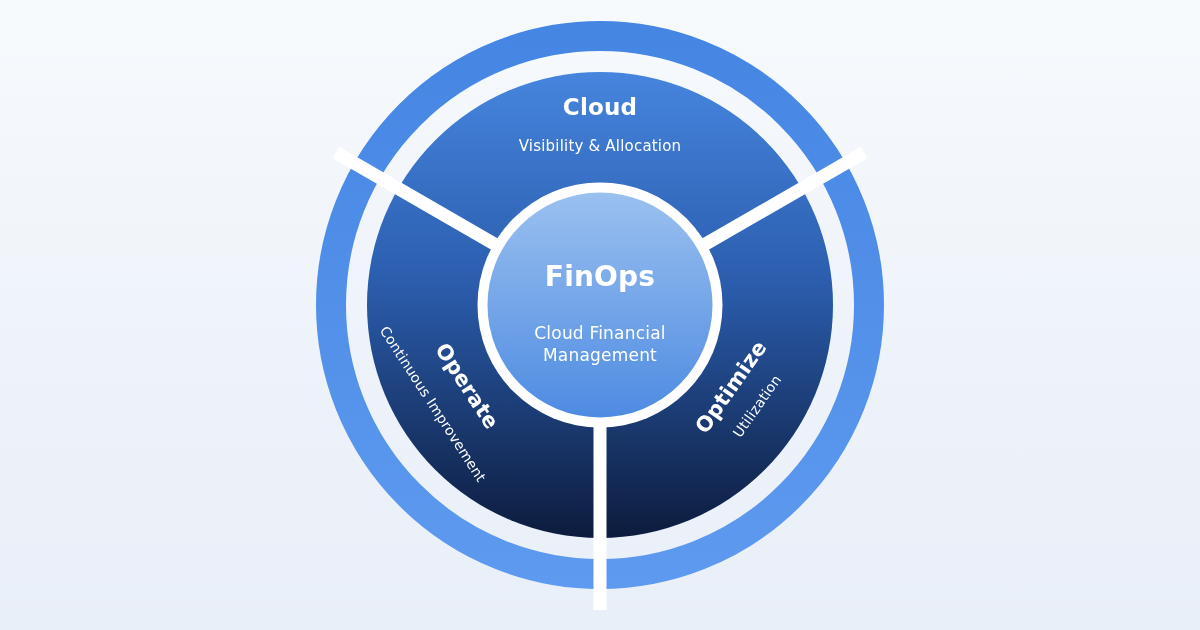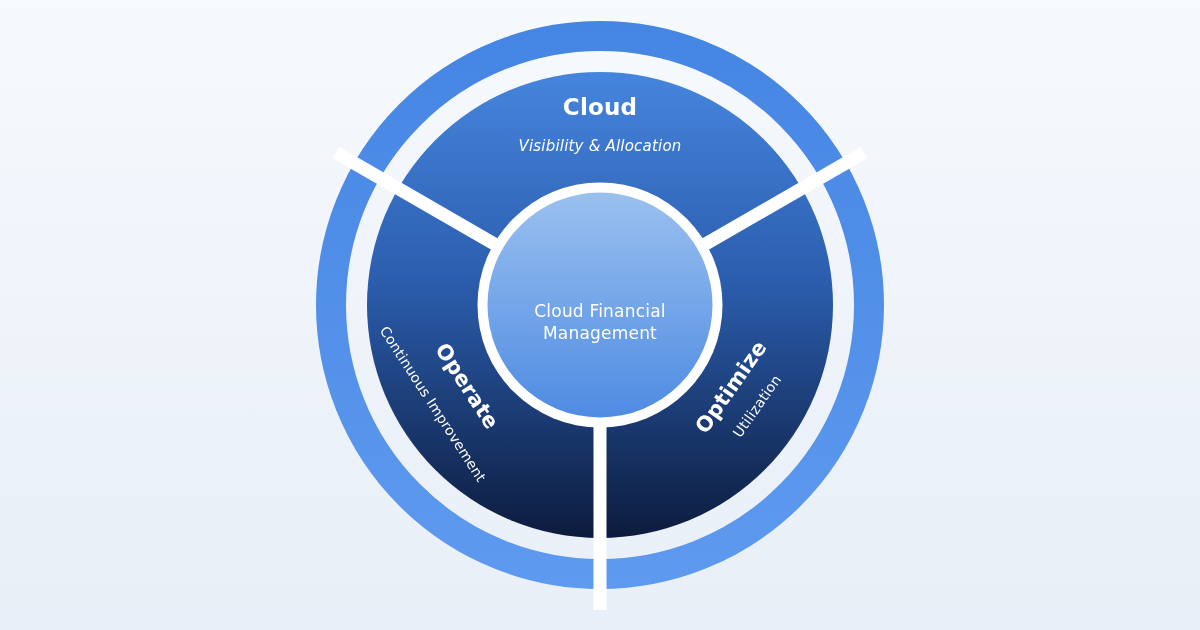--- a/index.html
+++ b/index.html
@@ -23,34 +23,34 @@
     position: absolute;
     color: #ffffff;
     white-space: nowrap;
     text-align: center;
     transform: translate(-50%, -50%);
     letter-spacing: 0.2px;
   }
   .bold { font-weight: 700; }
 
   .inform-label   { left: 600px; top: 107px; font-size: 23px; }
-  .inform-sub     { left: 600px; top: 146px; font-size: 15px; font-style: italic; }
+  .inform-sub     { left: 600px; top: 146px; font-size: 15px; }
 
   .operate-label  { left: 467px; top: 386px; font-size: 21px;
                     transform: translate(-50%, -50%) rotate(57deg); }
   .operate-sub    { left: 433px; top: 404px; font-size: 14px;
                     transform: translate(-50%, -50%) rotate(57deg); }
 
   .optimize-label { left: 731px; top: 387px; font-size: 21px;
                     transform: translate(-50%, -50%) rotate(-55deg); }
   .optimize-sub   { left: 757px; top: 406px; font-size: 14px;
                     transform: translate(-50%, -50%) rotate(-55deg); }
 
   .center-title   { left: 600px; top: 276px; font-size: 28px; }
-  .center-sub     { left: 600px; top: 322px; font-size: 17px;
+  .center-sub     { left: 600px; top: 344px; font-size: 17px;
                     width: 190px; white-space: normal; line-height: 1.32; }
 </style>
 </head>
 <body>
 
 <div class="stage">
 
   <svg width="1200" height="630" viewBox="0 0 1200 630">
     <defs>
       <linearGradient id="ringGrad" x1="0" y1="20" x2="0" y2="590" gradientUnits="userSpaceOnUse">
@@ -84,15 +84,16 @@
 
   <div class="txt bold inform-label">Cloud</div>
   <div class="txt inform-sub">Visibility &amp; Allocation</div>
 
   <div class="txt bold optimize-label">Optimize</div>
   <div class="txt optimize-sub">Utilization</div>
 
   <div class="txt bold operate-label">Operate</div>
   <div class="txt operate-sub">Continuous Improvement</div>
 
+  <div class="txt bold center-title">FinOps</div>
   <div class="txt center-sub">Cloud Financial Management</div>
 
 </div>
 
 </body></html>

